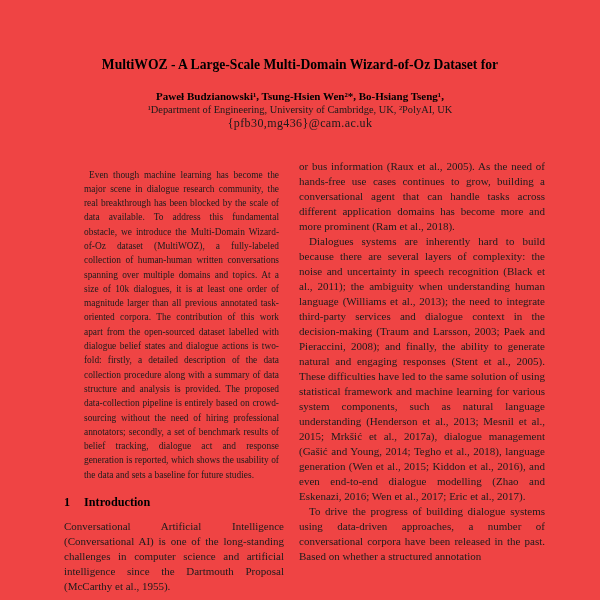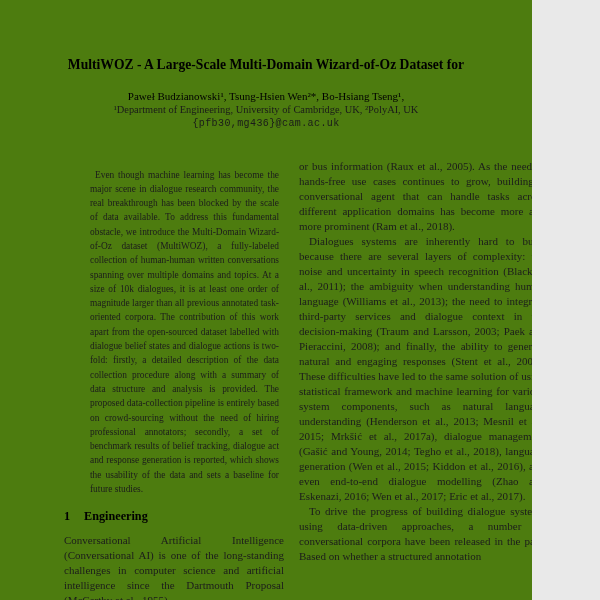--- a/index.html
+++ b/index.html
@@ -1,66 +1,66 @@
 <!DOCTYPE html>
 <html><head>
 <meta charset="utf-8">
 <style>
   * { margin: 0; padding: 0; box-sizing: border-box; }
   html, body { background: #e9e9e9; }
   .page {
     position: relative;
-    width: 532px;
+    width: 600px;
     height: 600px;
-    background: #4d7c0f;
+    background: #ef4444;
     overflow: hidden;
     color: #1a1a1a;
     font-family: "Liberation Serif", serif;
   }
   .title-block { padding-top: 56px; text-align: center; }
   .paper-title {
     font-size: 13.6px;
     font-weight: bold;
     line-height: 18.5px;
     color: #000;
   }
   .authors-block { margin-top: 15px; text-align: center; }
   .author-line {
     font-size: 11px;
-    font-weight: normal;
+    font-weight: bold;
     line-height: 13.5px;
     color: #000;
   }
   .affiliation {
     font-size: 10.4px;
     line-height: 13.5px;
     color: #1a1a1a;
   }
   .email {
-    font-family: Liberation Mono, monospace;
-    font-size: 10px;
+    font-family: Liberation Serif, serif;
+    font-size: 12px;
     letter-spacing: 0.4px;
     line-height: 13px;
     color: #1a1a1a;
   }
   .columns {
     display: flex;
     margin: 29px 55px 0 64px;
     gap: 15px;
   }
   .col-left  { width: 220px; flex: none; }
   .col-right { width: 246px; flex: none; }
   .abstract-heading {
     text-align: center;
     font-size: 11.6px;
     font-weight: bold;
     color: #000;
   }
   .abstract-body {
-    margin: 9px 5px 0 26px;
+    margin: 9px 5px 0 20px;
     font-size: 9.4px;
     line-height: 14.3px;
     text-align: justify;
     text-indent: 5px;
     color: #1c1c1c;
   }
   .section-heading {
     margin-top: 13px;
     font-size: 12.2px;
     font-weight: bold;
@@ -92,21 +92,21 @@
     <div class="author-line">Paweł Budzianowski¹, Tsung-Hsien Wen²*, Bo-Hsiang Tseng¹,</div>
     <div class="affiliation">¹Department of Engineering, University of Cambridge, UK, ²PolyAI, UK</div>
     <div class="email">{pfb30,mg436}@cam.ac.uk</div>
   </div>
 
   <div class="columns">
 
     <div class="col-left">
       <div class="abstract-body">Even though machine learning has become the major scene in dialogue research community, the real breakthrough has been blocked by the scale of data available. To address this fundamental obstacle, we introduce the Multi-Domain Wizard-of-Oz dataset (MultiWOZ), a fully-labeled collection of human-human written conversations spanning over multiple domains and topics. At a size of 10k dialogues, it is at least one order of magnitude larger than all previous annotated task-oriented corpora. The contribution of this work apart from the open-sourced dataset labelled with dialogue belief states and dialogue actions is two-fold: firstly, a detailed description of the data collection procedure along with a summary of data structure and analysis is provided. The proposed data-collection pipeline is entirely based on crowd-sourcing without the need of hiring professional annotators; secondly, a set of benchmark results of belief tracking, dialogue act and response generation is reported, which shows the usability of the data and sets a baseline for future studies.</div>
       <div class="section-heading">
-        <span class="sec-num">1</span><span>Engineering</span>
+        <span class="sec-num">1</span><span>Introduction</span>
       </div>
       <p class="body-para">Conversational Artificial Intelligence (Conversational AI) is one of the long-standing challenges in computer science and artificial intelligence since the Dartmouth Proposal (McCarthy et al., 1955).</p>
     </div>
 
     <div class="col-right">
       <p class="body-para">or bus information (Raux et al., 2005). As the need of hands-free use cases continues to grow, building a conversational agent that can handle tasks across different application domains has become more and more prominent (Ram et al., 2018).</p>
       <p class="body-para indented">Dialogues systems are inherently hard to build because there are several layers of complexity: the noise and uncertainty in speech recognition (Black et al., 2011); the ambiguity when understanding human language (Williams et al., 2013); the need to integrate third-party services and dialogue context in the decision-making (Traum and Larsson, 2003; Paek and Pieraccini, 2008); and finally, the ability to generate natural and engaging responses (Stent et al., 2005). These difficulties have led to the same solution of using statistical framework and machine learning for various system components, such as natural language understanding (Henderson et al., 2013; Mesnil et al., 2015; Mrkšić et al., 2017a), dialogue management (Gašić and Young, 2014; Tegho et al., 2018), language generation (Wen et al., 2015; Kiddon et al., 2016), and even end-to-end dialogue modelling (Zhao and Eskenazi, 2016; Wen et al., 2017; Eric et al., 2017).</p>
       <p class="body-para indented">To drive the progress of building dialogue systems using data-driven approaches, a number of conversational corpora have been released in the past. Based on whether a structured annotation</p>
     </div>
 

